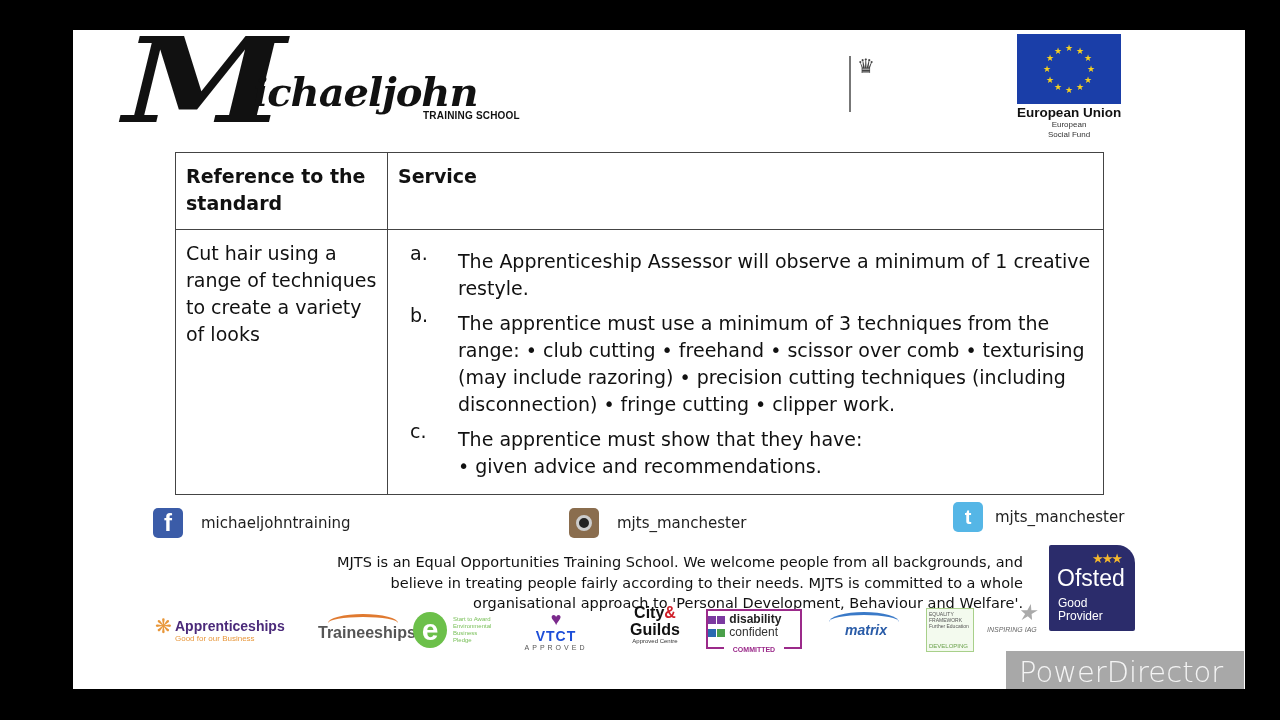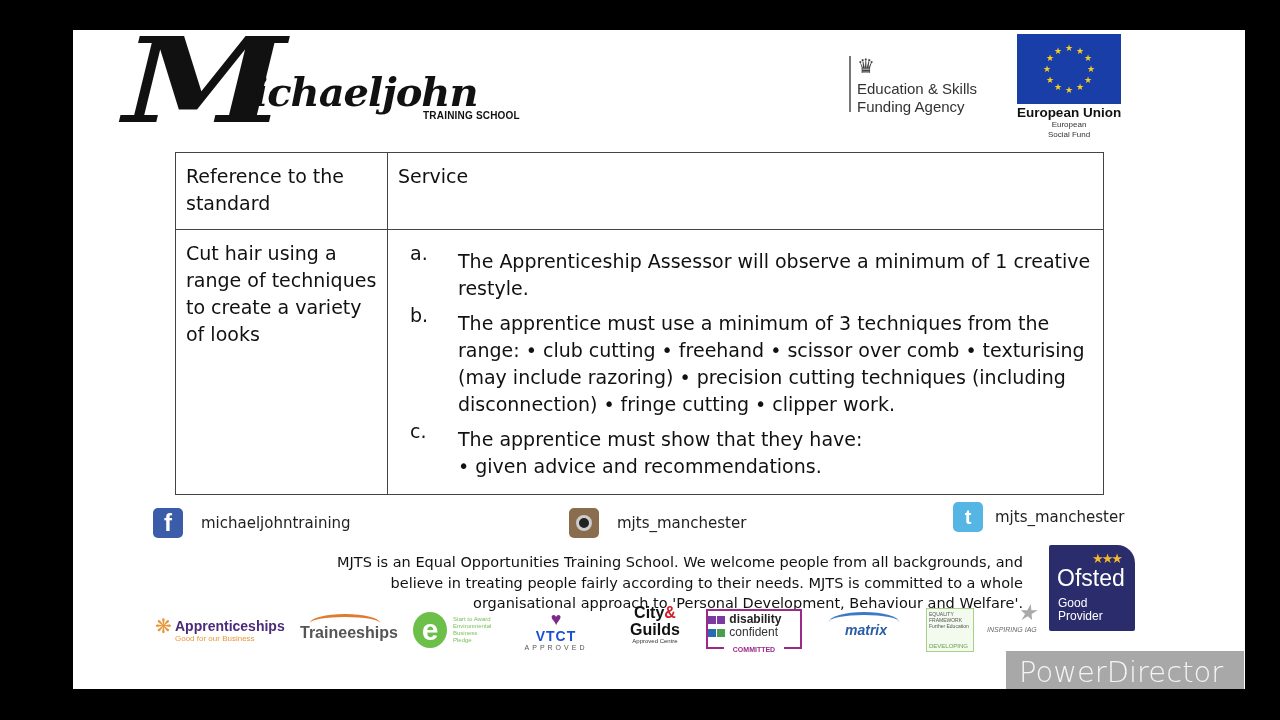--- a/index.html
+++ b/index.html
@@ -40,21 +40,21 @@
     .eu .sub { font-family: "Liberation Sans", sans-serif; font-size: 8px; text-align: center; color: #333; line-height: 10px; }
 
     
     .std-table {
       position: absolute; left: 102px; top: 122px; width: 929px; height: 343px;
       border: 1.5px solid #444; border-collapse: collapse;
       font-family: "DejaVu Sans", sans-serif;
     }
     .std-table td { border: 1.5px solid #444; vertical-align: top; }
     .std-table .c1 { width: 212px; padding: 10px 10px 0 10px; }
-    .std-table .hdr { height: 77px; font-weight: normal; font-size: 19px; line-height: 27px; }
+    .std-table .hdr { height: 77px; font-weight: bold; font-size: 19px; line-height: 27px; }
     .std-table .body-cell { font-size: 19px; line-height: 27px; }
     .ref-text { font-size: 19px; line-height: 27px; }
     .svc-list { list-style: none; padding: 10px 10px 0 22px; }
     .svc-list li { display: flex; font-size: 19px; line-height: 27px; }
     .svc-list .mk { width: 48px; flex: 0 0 48px; }
     .svc-list .tx { flex: 1; margin-top: 8px; }
 
     
     .social { position: absolute; display: flex; align-items: center; font-family: "DejaVu Sans", sans-serif; font-size: 15px; color: #222; }
     .ico { width: 30px; height: 30px; border-radius: 5px; display: inline-flex; align-items: center; justify-content: center; margin-right: 18px; }
@@ -74,21 +74,21 @@
     .ofsted .word { position: absolute; left: 8px; top: 20px; font-size: 23px; }
     .ofsted .g { position: absolute; left: 9px; top: 52px; font-size: 12px; line-height: 13px; white-space: pre-line; }
 
     
     .partners { position: absolute; left: 88px; top: 580px; width: 900px; height: 50px; }
     .p { position: absolute; font-family: "Liberation Sans", sans-serif; }
     .p-app { left: 0; top: 8px; }
     .p-app .t { color: #4b2a7a; font-weight: bold; font-size: 14px; }
     .p-app .s { color: #e8973a; font-size: 8px; }
     .p-app .fan { position: absolute; left: -6px; top: -4px; color: #e8973a; font-size: 20px; }
-    .p-tra { left: 139px; top: 14px; color: #555; font-weight: bold; font-size: 16px; }
+    .p-tra { left: 157px; top: 14px; color: #555; font-weight: bold; font-size: 16px; }
     .p-tra .arc { position: absolute; left: 10px; top: -10px; width: 70px; height: 18px; border-top: 3px solid #e07a30; border-radius: 50% 50% 0 0; }
     .p-e { left: 252px; top: 2px; }
     .p-e .circle { width: 34px; height: 36px; border-radius: 50%; background: #6cc04a; color: #fff; font-weight: bold; font-size: 30px; display: flex; align-items: center; justify-content: center; }
     .p-e .s { position: absolute; left: 40px; top: 4px; font-size: 6px; color: #7ac05a; width: 40px; line-height: 7px; }
     .p-vtct { left: 360px; top: 0; text-align: center; width: 70px; }
     .p-vtct .v { color: #7b2a8c; font-size: 18px; line-height: 18px; }
     .p-vtct .t { font-weight: bold; font-size: 14px; letter-spacing: 1px; color: #1d4ed8; }
     .p-vtct .a { font-size: 7px; letter-spacing: 3px; color: #555; }
     .p-cg { left: 464px; top: -6px; text-align: center; width: 60px; }
     .p-cg .t { font-weight: bold; font-size: 16px; line-height: 17px; color: #111; }
@@ -118,22 +118,20 @@
 
   <div>
     <span class="logo-big-m">M</span>
     <span class="logo-rest">ichaeljohn</span>
     <span class="logo-sub">TRAINING SCHOOL</span>
   </div>
 
   <div class="esfa">
     <div class="bar"></div>
     <div class="crest">♛</div>
-    <div class="name">Education &amp; Skills
-Funding Agency</div>
   </div>
 
   <div class="eu">
     <div class="flag">
       <svg width="104" height="70" viewBox="0 0 104 70">
         <g fill="#f5d020" font-size="9" text-anchor="middle" font-family="DejaVu Sans, sans-serif">
           <text x="52" y="17">★</text>
           <text x="63" y="20">★</text>
           <text x="71" y="27">★</text>
           <text x="74" y="38">★</text>

